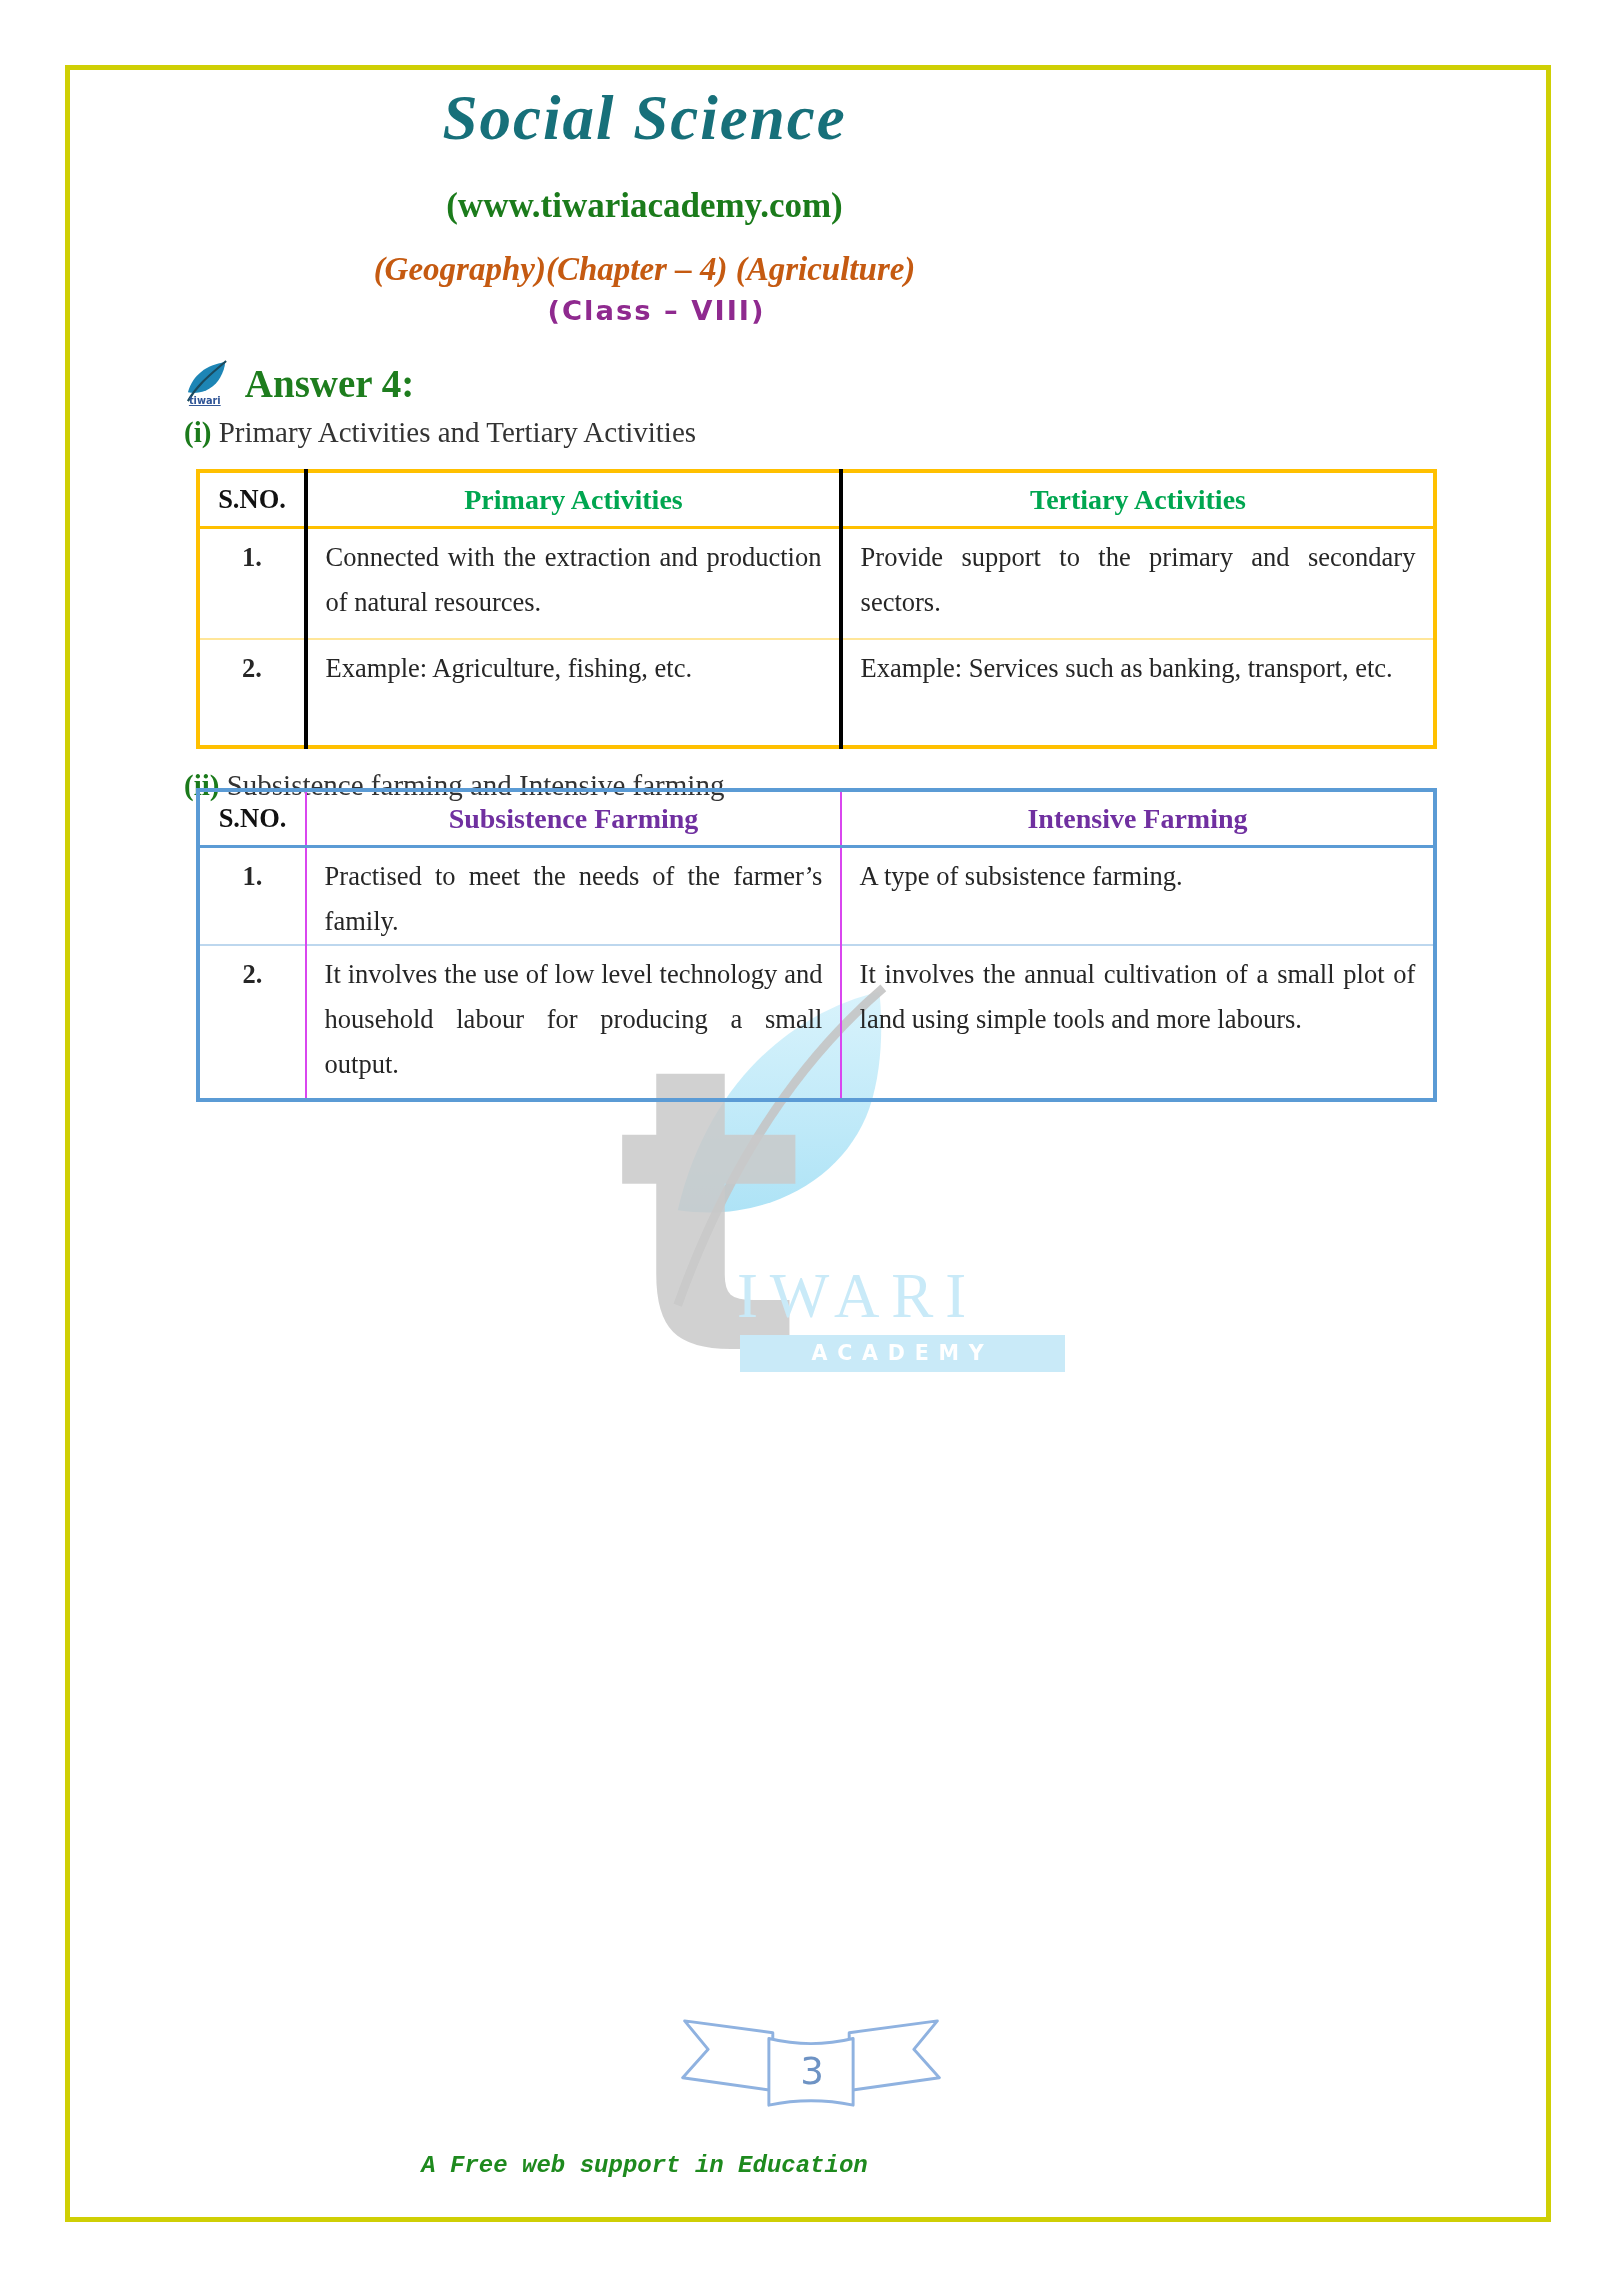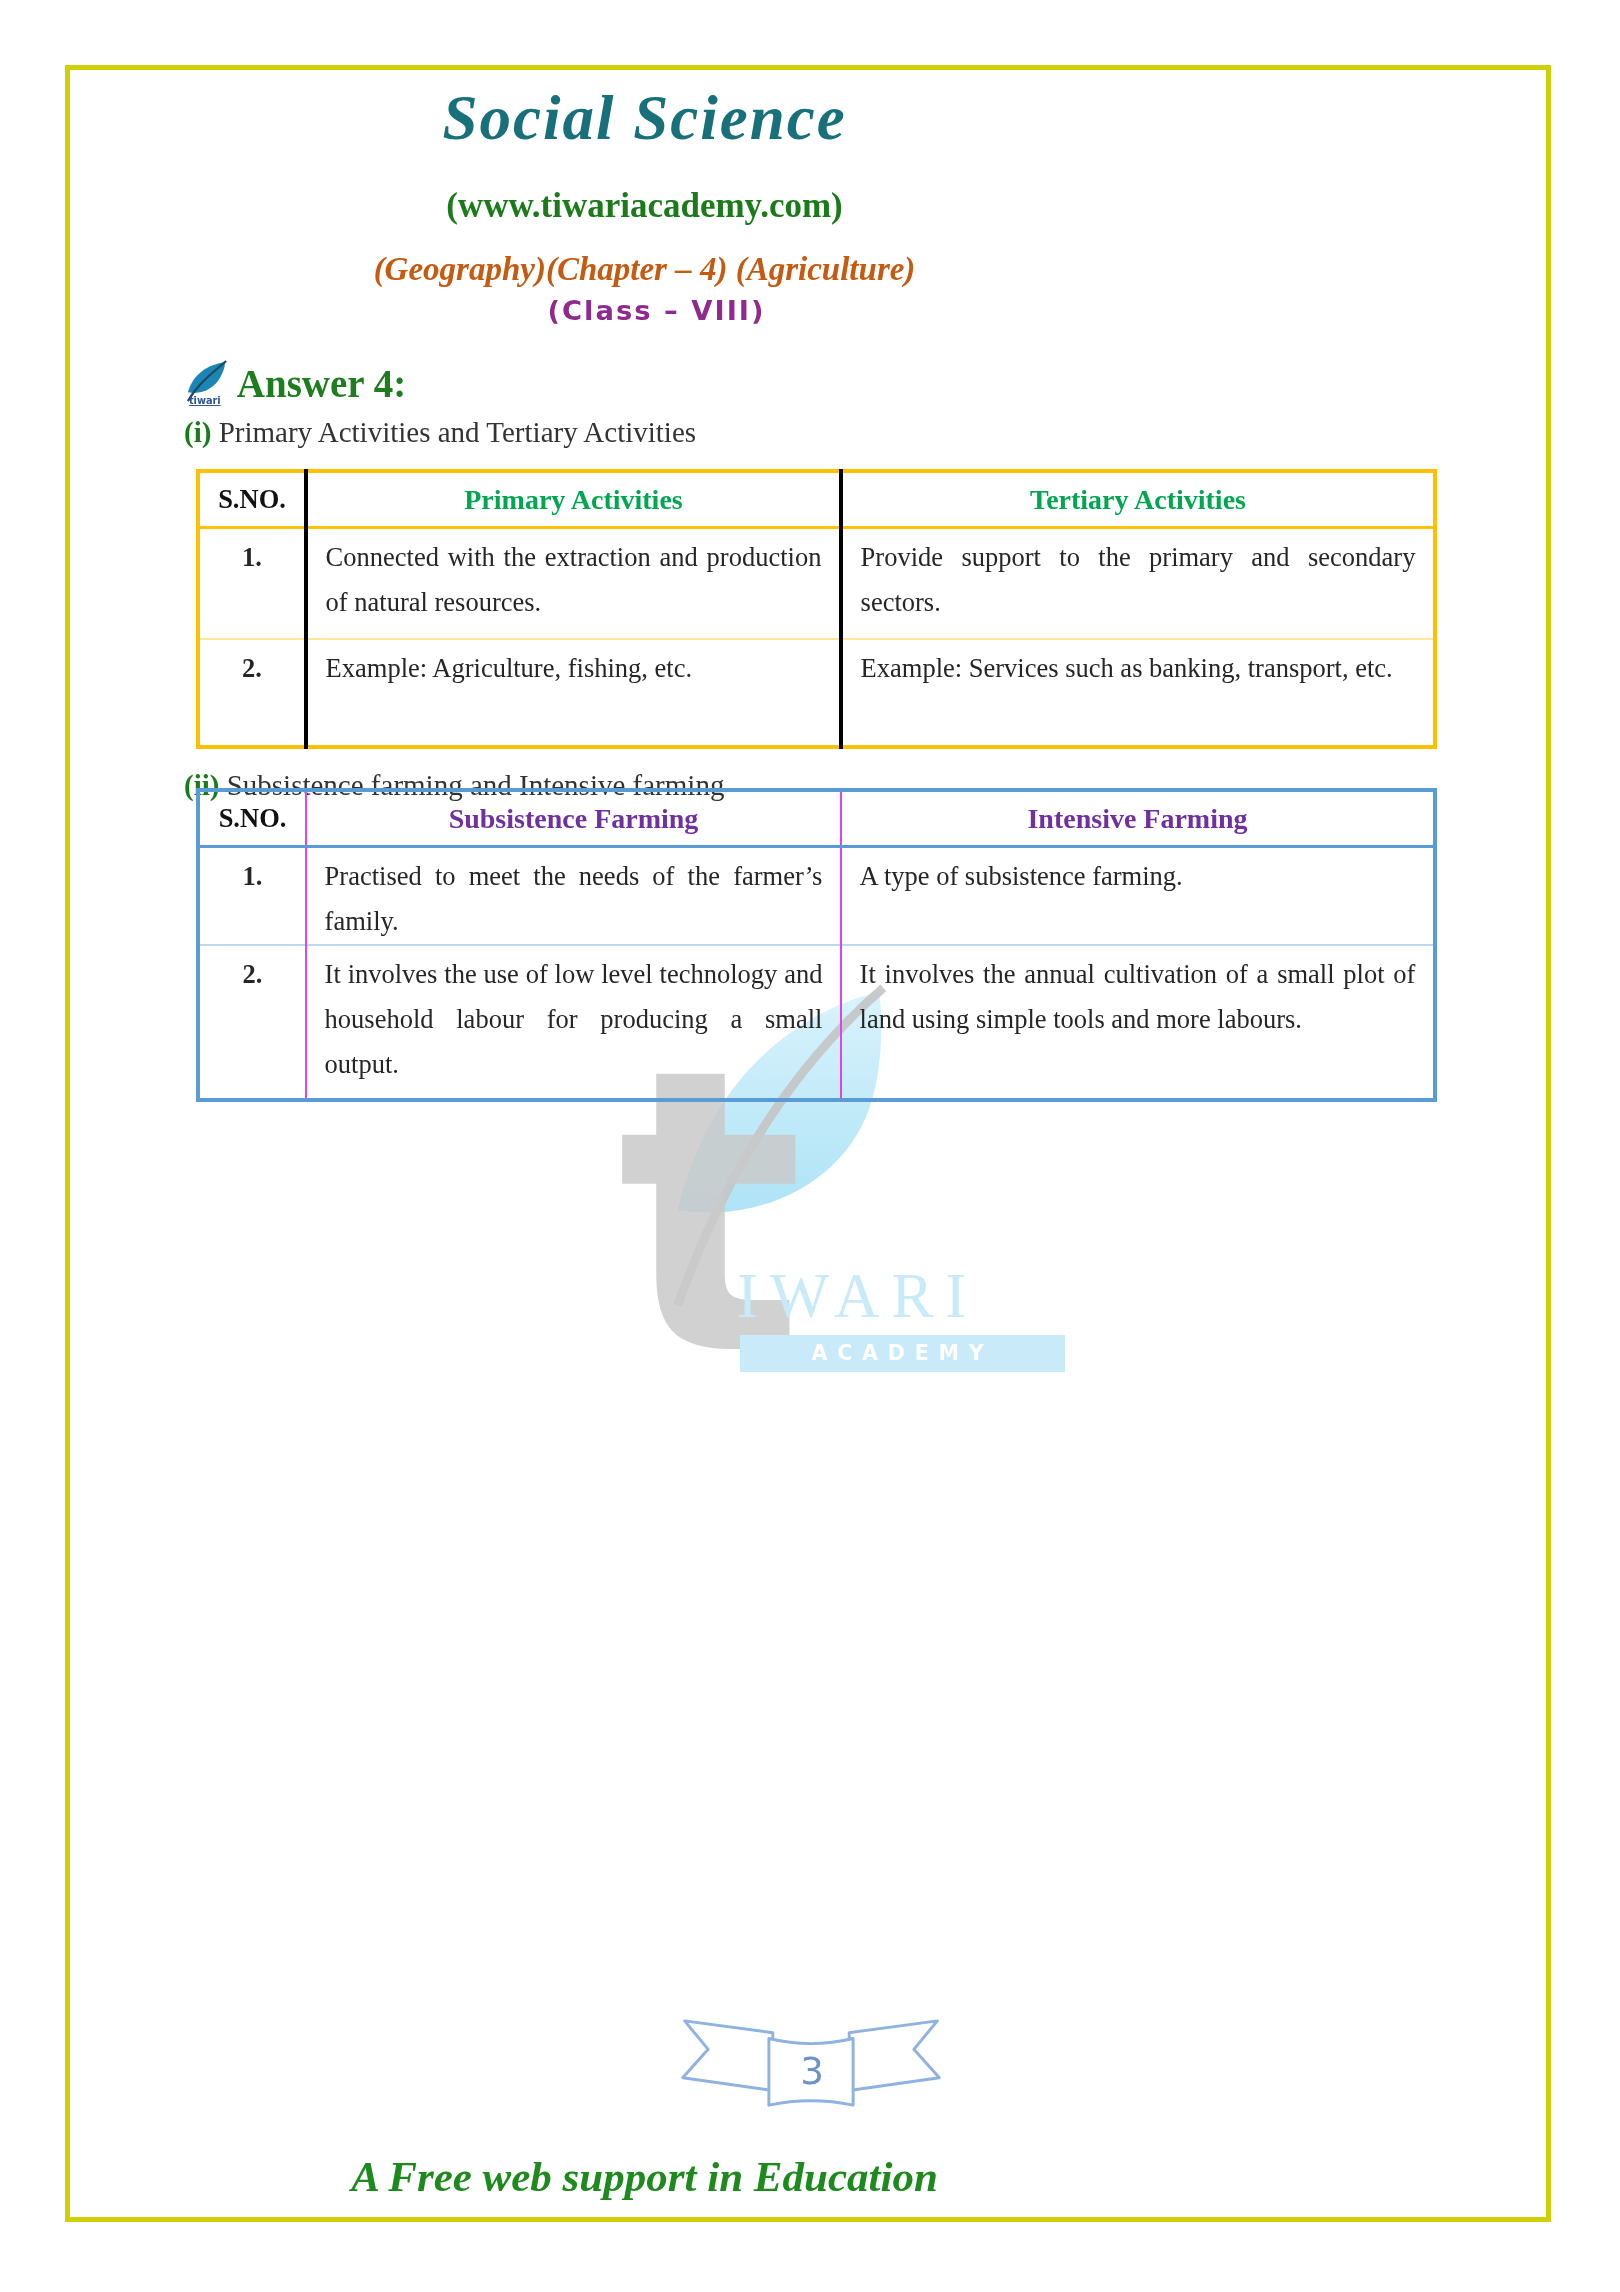--- a/index.html
+++ b/index.html
@@ -8,21 +8,21 @@
   .page-border{position:absolute;left:65px;top:65px;width:1476px;height:2147px;
         border:5.9px solid #CFCF04;}
   .centered{position:absolute;left:0;width:1289px;text-align:center;}
 
   .doc-title{top:82px;font-size:63px;font-weight:bold;font-style:italic;color:#17707A;letter-spacing:2px;}
   .doc-site{top:186px;font-size:35px;font-weight:bold;color:#1B7B1B;}
   .doc-subject{top:251px;font-size:33px;font-weight:bold;font-style:italic;color:#C55A11;}
   .doc-class{top:295px;font-size:27.4px;font-weight:bold;color:#8F2A8F;
         font-family:"DejaVu Sans",sans-serif;letter-spacing:2px;padding-left:12px;}
 
-  .answer-row{position:absolute;left:184px;top:359px;display:flex;align-items:flex-end;}
+  .answer-row{position:absolute;left:184px;top:359px;display:flex;align-items:flex-end;gap:8px;}
   .answer-heading{font-size:39px;font-weight:bold;color:#1E7D1E;margin-left:7.8px;line-height:45px;}
   .part-line{position:absolute;left:184px;font-size:29px;color:#333333;}
   .part-label{font-weight:bold;color:#1B7A1B;}
   #part1{top:416px;} #part2{top:769px;}
 
   table.ans{position:absolute;left:196px;border-collapse:collapse;table-layout:fixed;
         width:1237px;background:transparent;z-index:2;}
   table.ans td,table.ans th{vertical-align:top;overflow:hidden;}
   .t1{border:4.9px solid #FFC000;}
   .t2{border:4.9px solid #5B9BD5;}
@@ -49,22 +49,22 @@
         letter-spacing:11.8px;font-family:"Liberation Serif",serif;}
   .wm-word2{position:absolute;left:123px;top:355px;width:325px;height:37px;background:#C9EAF8;
         color:#ffffff;font-family:"DejaVu Sans",sans-serif;font-weight:bold;font-size:20.6px;
         letter-spacing:9.8px;text-align:center;line-height:37px;}
   .wm-t{position:absolute;left:0px;top:37px;font-family:"DejaVu Sans",sans-serif;font-weight:bold;
         font-size:392px;line-height:392px;color:#CACACA;opacity:.85;}
 
   .ribbon{position:absolute;left:665px;top:2017px;}
   .footer-site{top:2107px;font-size:37px;font-weight:bold;color:#DC0000;
         font-family:"DejaVu Sans",sans-serif;}
-  .footer-tag{top:2152px;font-size:43px;font-weight:bold;font-style:italic;color:#1E8A1E;
-        font-family:Liberation Serif, serif;}
+  .footer-tag{top:2152px;font-size:24px;font-weight:bold;font-style:italic;color:#1E8A1E;
+        font-family:Liberation Mono, monospace;}
 </style>
 </head>
 <body>
 
 <div id="page">
   <div class="page-border"></div>
 
   <div class="watermark">
     <svg width="470" height="431" viewBox="0 0 480 440">
       <defs>

